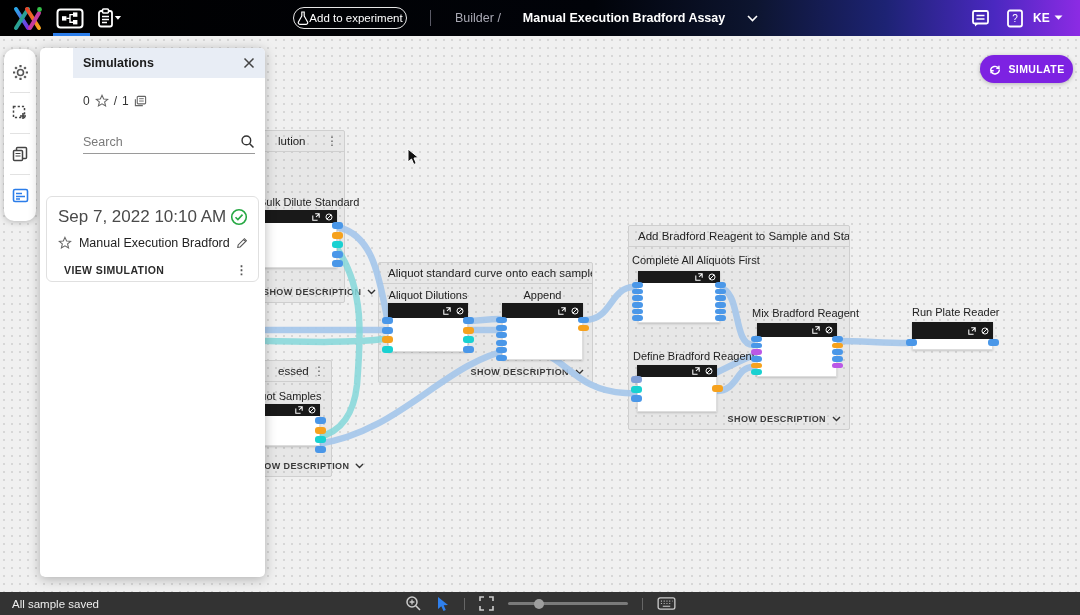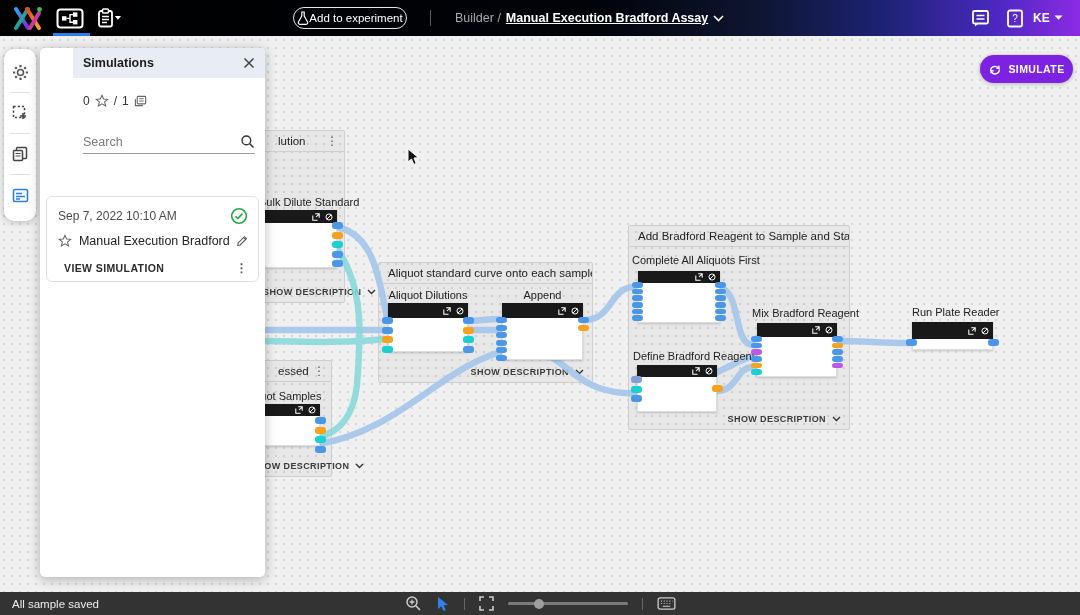--- a/index.html
+++ b/index.html
@@ -8,23 +8,23 @@
   .abs{position:absolute;}
 
   
   .topbar{position:absolute;left:0;top:0;width:1080px;height:36px;z-index:60;
     background:linear-gradient(90deg,#000 0%,#010309 55%,#0d1530 70%,#1d2374 82%,#4a28c0 92%,#8c2be4 100%);
     display:flex;align-items:center;color:#fff;}
   .tab-underline{position:absolute;left:53px;top:33px;width:37px;height:3px;background:#2b7de9;}
   .pill-btn{position:absolute;left:293px;top:7px;width:114px;height:22px;border:1px solid #e6e6e6;
     border-radius:12px;display:flex;align-items:center;justify-content:center;color:#fff;font-size:11.5px;}
   .tb-divider{position:absolute;left:430px;top:10px;width:1px;height:16px;background:#5a5a66;}
-  .breadcrumb{position:absolute;left:455px;top:0;height:36px;display:flex;align-items:center;font-size:12.5px;gap:5px;}
+  .breadcrumb{position:absolute;left:455px;top:0;height:36px;display:flex;align-items:center;font-size:12.5px;gap:22px;}
   .bc-prefix{color:#a9a9b4;}
-  .bc-title{color:#fff;font-weight:bold;text-decoration:underline;}
+  .bc-title{color:#fff;font-weight:bold;}
   .topbar .icon-btn{display:flex;align-items:center;justify-content:center;}
   .user-chip{position:absolute;left:1033px;top:0;height:36px;display:flex;align-items:center;gap:4px;
     font-size:12px;font-weight:bold;color:#fff;}
 
   
   .canvas-bg{position:absolute;left:0;top:36px;width:1080px;height:556px;background:#f0f0f0;
     background-image:radial-gradient(#d7d7d7 1px, transparent 1.1px);background-size:8px 8px;z-index:0;}
   .stage{position:absolute;left:0;top:0;width:1080px;height:573px;z-index:2;}
   .wires{position:absolute;left:0;top:0;z-index:5;pointer-events:none;}
 
@@ -64,21 +64,21 @@
   .sim-head .x{margin-left:auto;cursor:pointer;display:flex;}
   .sim-counts{display:flex;align-items:center;gap:5px;margin:16px 0 0 10px;font-size:12px;color:#333;}
   .sim-search{position:relative;margin:22px 10px 0 10px;border-bottom:1px solid #9a9a9a;height:24px;
     display:flex;align-items:center;}
   .sim-search .ph{font-size:12.5px;color:#7a7a7a;}
   .sim-search svg{margin-left:auto;}
   .chips{display:flex;gap:8px;margin:13px 0 0 9px;}
   .chip{border:1px solid #777;border-radius:12px;height:18px;padding:0 9px;font-size:10.5px;color:#333;
     display:flex;align-items:center;cursor:pointer;white-space:nowrap;}
   .sim-card{position:absolute;left:6px;top:148px;width:213px;height:86px;border:1px solid #e0e0e0;border-radius:6px;}
-  .sim-date-row{display:flex;align-items:center;margin:10px 10px 0 11px;font-size:12px;color:#4a4a4a;}
+  .sim-date-row{display:flex;align-items:center;margin:10px 10px 0 11px;font-size:17px;color:#4a4a4a;}
   .sim-name-row{display:flex;align-items:center;gap:7px;margin:8px 10px 0 11px;font-size:12.5px;color:#222;}
   .sim-name{white-space:nowrap;overflow:hidden;max-width:150px;}
   .sim-action-row{display:flex;align-items:center;margin:12px 10px 0 17px;font-size:10.5px;font-weight:bold;
     letter-spacing:.4px;color:#2b2b2b;}
   .push-r{margin-left:auto;}
   .kebab{color:#555;font-size:12px;cursor:pointer;}
 
   
   .simulate-btn{position:absolute;left:980px;top:55px;width:93px;height:28px;border-radius:14px;background:#7d22e2;
     z-index:40;display:flex;align-items:center;justify-content:center;gap:6px;color:#fff;font-size:10.5px;

